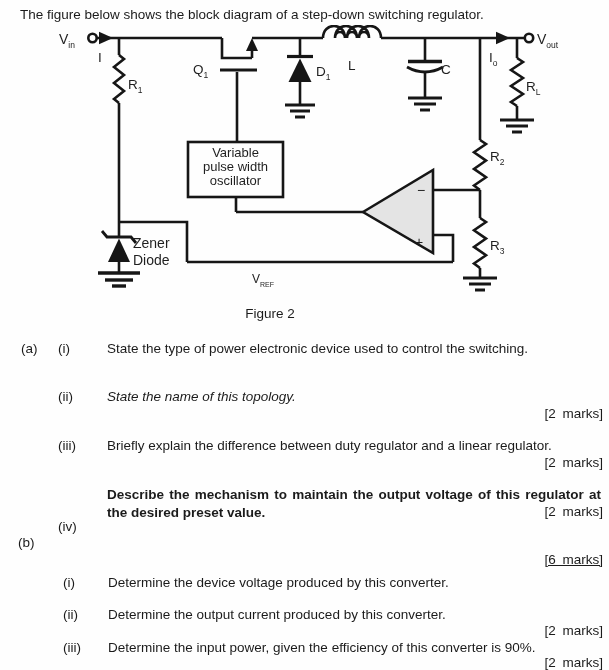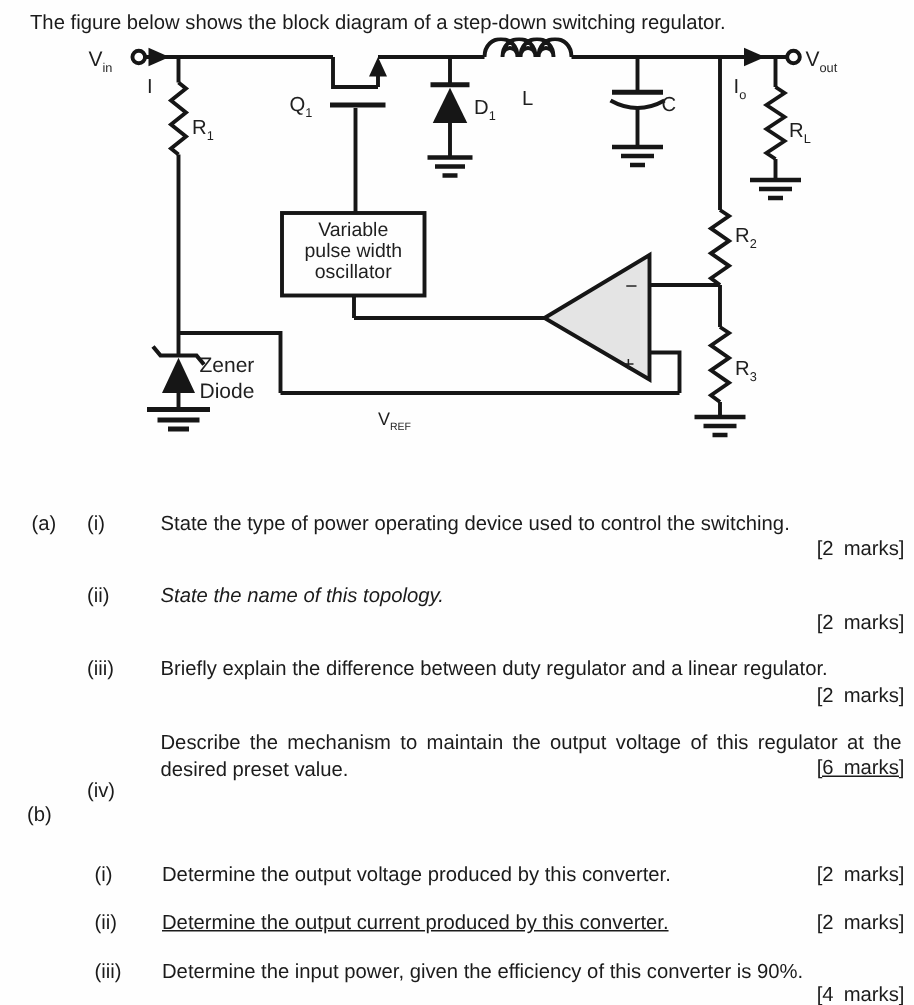--- a/index.html
+++ b/index.html
@@ -2,22 +2,22 @@
 <html><head>
 <meta charset="utf-8">
 <style>
   html,body{margin:0;padding:0;}
   body{
     width:609px;height:670px;overflow:hidden;background:#ffffff;
     font-family:"Liberation Sans",sans-serif;color:#1b1b1b;
   }
   .page{position:relative;width:609px;height:670px;background:#fefefe;}
   .t{position:absolute;font-size:13.5px;line-height:18px;white-space:nowrap;}
-  .para{position:absolute;font-size:13.5px;line-height:18px;text-align:justify;white-space:normal;}
-  .marks{position:absolute;font-size:13.5px;line-height:18px;left:107px;width:496px;text-align:right;word-spacing:3px;}
+  .para{position:absolute;font-size:13.5px;line-height:18px;text-align:justify;white-space:normal;font-weight:bold;}
+  .marks{position:absolute;font-size:13.5px;line-height:18px;left:107px;width:496px;text-align:right;word-spacing:3px;margin-top:48px;}
   .caption{position:absolute;top:306px;left:0;width:540px;text-align:center;font-size:13.5px;}
   .mvar{font-family:"Liberation Serif",serif;font-style:italic;}
   sub{font-size:9px;line-height:0;}
   svg text{font-family:"Liberation Sans",sans-serif;fill:#1f1f1f;}
 </style>
 </head>
 <body>
 
 <div class="page">
 
@@ -149,46 +149,47 @@
       <text x="490" y="225" font-size="13.5"><tspan>R</tspan><tspan dy="4" font-size="8.5">3</tspan></text>
       <text x="252" y="258" font-size="12"><tspan>V</tspan><tspan dy="3.5" font-size="7">REF</tspan></text>
       <text x="133" y="223" font-size="14" fill="#333">Zener</text>
       <text x="133" y="240" font-size="14" fill="#333">Diode</text>
       <text x="421" y="170" font-size="14" text-anchor="middle">−</text>
       <text x="419" y="222" font-size="14" text-anchor="middle">+</text>
     </g>
   </svg>
   </div>
 
+  <div class="caption">Figure 2</div>
 
   <div class="t" style="left:21px;top:340px;">(a)</div>
 
   <div class="t" style="left:58px;top:340px;">(i)</div>
-  <div class="t" style="left:107px;top:340px;">State the type of power operating device used to control the switching.</div>
+  <div class="t" style="left:107px;top:340px;">State the type of power electronic device used to control the switching.</div>
   <div class="marks" style="top:357px;">[2 marks]</div>
 
   <div class="t" style="left:58px;top:388px;">(ii)</div>
   <div class="t" style="left:107px;top:388px;font-style:italic;">State the name of this topology.</div>
   <div class="marks" style="top:406px;">[2 marks]</div>
 
   <div class="t" style="left:58px;top:437px;">(iii)</div>
   <div class="t" style="left:107px;top:437px;">Briefly explain the difference between duty regulator and a linear regulator.</div>
   <div class="marks" style="top:455px;">[2 marks]</div>
 
   <div class="t" style="left:58px;top:486px;margin-top:32px;">(iv)</div>
   <div class="para" style="left:107px;top:486px;width:494px;">Describe the mechanism to maintain the output voltage of this regulator at the desired preset value.</div>
   <div class="marks" style="top:503px;text-decoration:underline;">[6 marks]</div>
 
   <div class="t" style="left:18px;top:534px;">(b)</div>
 
   <div class="t" style="left:63px;top:574px;">(i)</div>
-  <div class="t" style="left:108px;top:574px;">Determine the output voltage produced by this converter.</div>
+  <div class="t" style="left:108px;top:574px;">Determine the device voltage produced by this converter.</div>
   <div class="marks" style="top:574px;">[2 marks]</div>
 
   <div class="t" style="left:63px;top:606px;">(ii)</div>
-  <div class="t" style="left:108px;top:606px;text-decoration:underline;">Determine the output current produced by this converter.</div>
+  <div class="t" style="left:108px;top:606px;">Determine the output current produced by this converter.</div>
   <div class="marks" style="top:606px;">[2 marks]</div>
 
   <div class="t" style="left:63px;top:639px;">(iii)</div>
   <div class="t" style="left:108px;top:639px;text-align:center;">Determine the input power, given the efficiency of this converter is 90%.</div>
   <div class="marks" style="top:654px;">[4 marks]</div>
 
 </div>
 
 </body></html>

